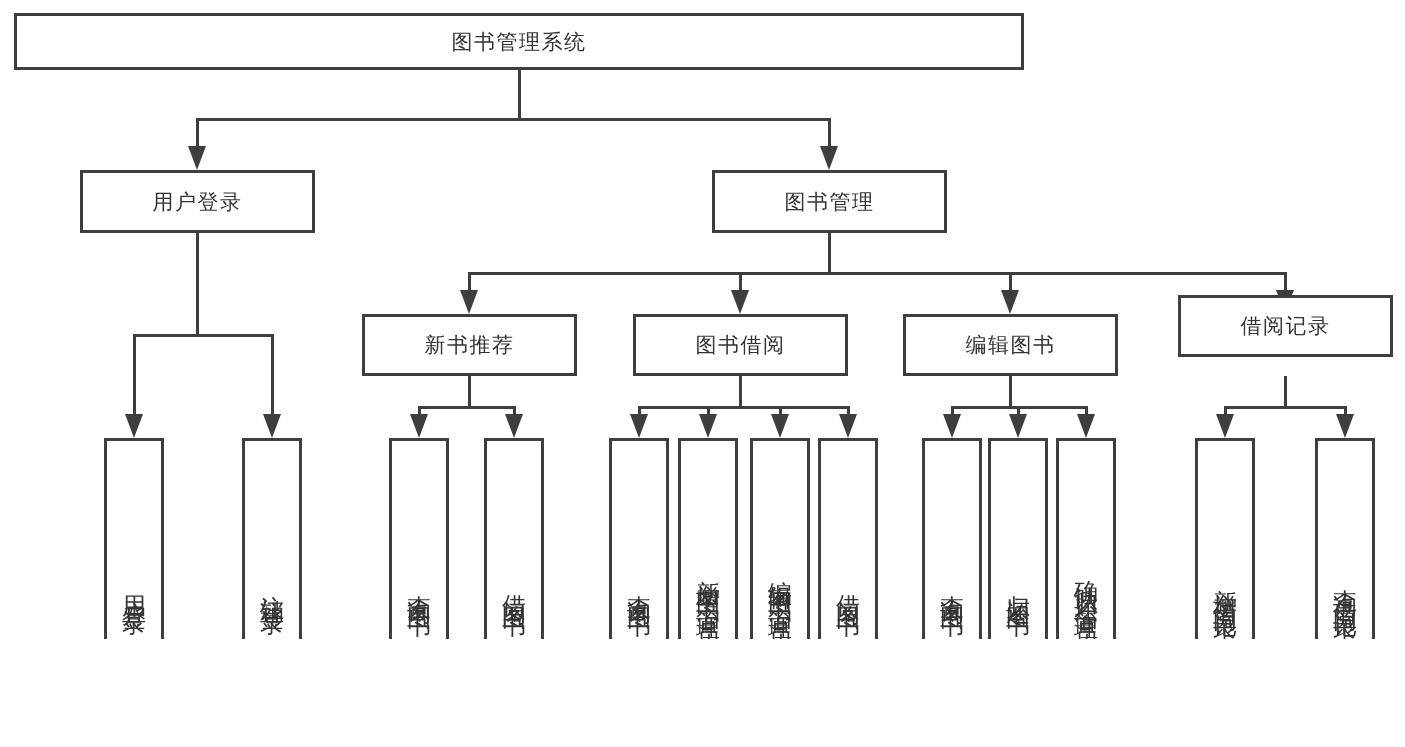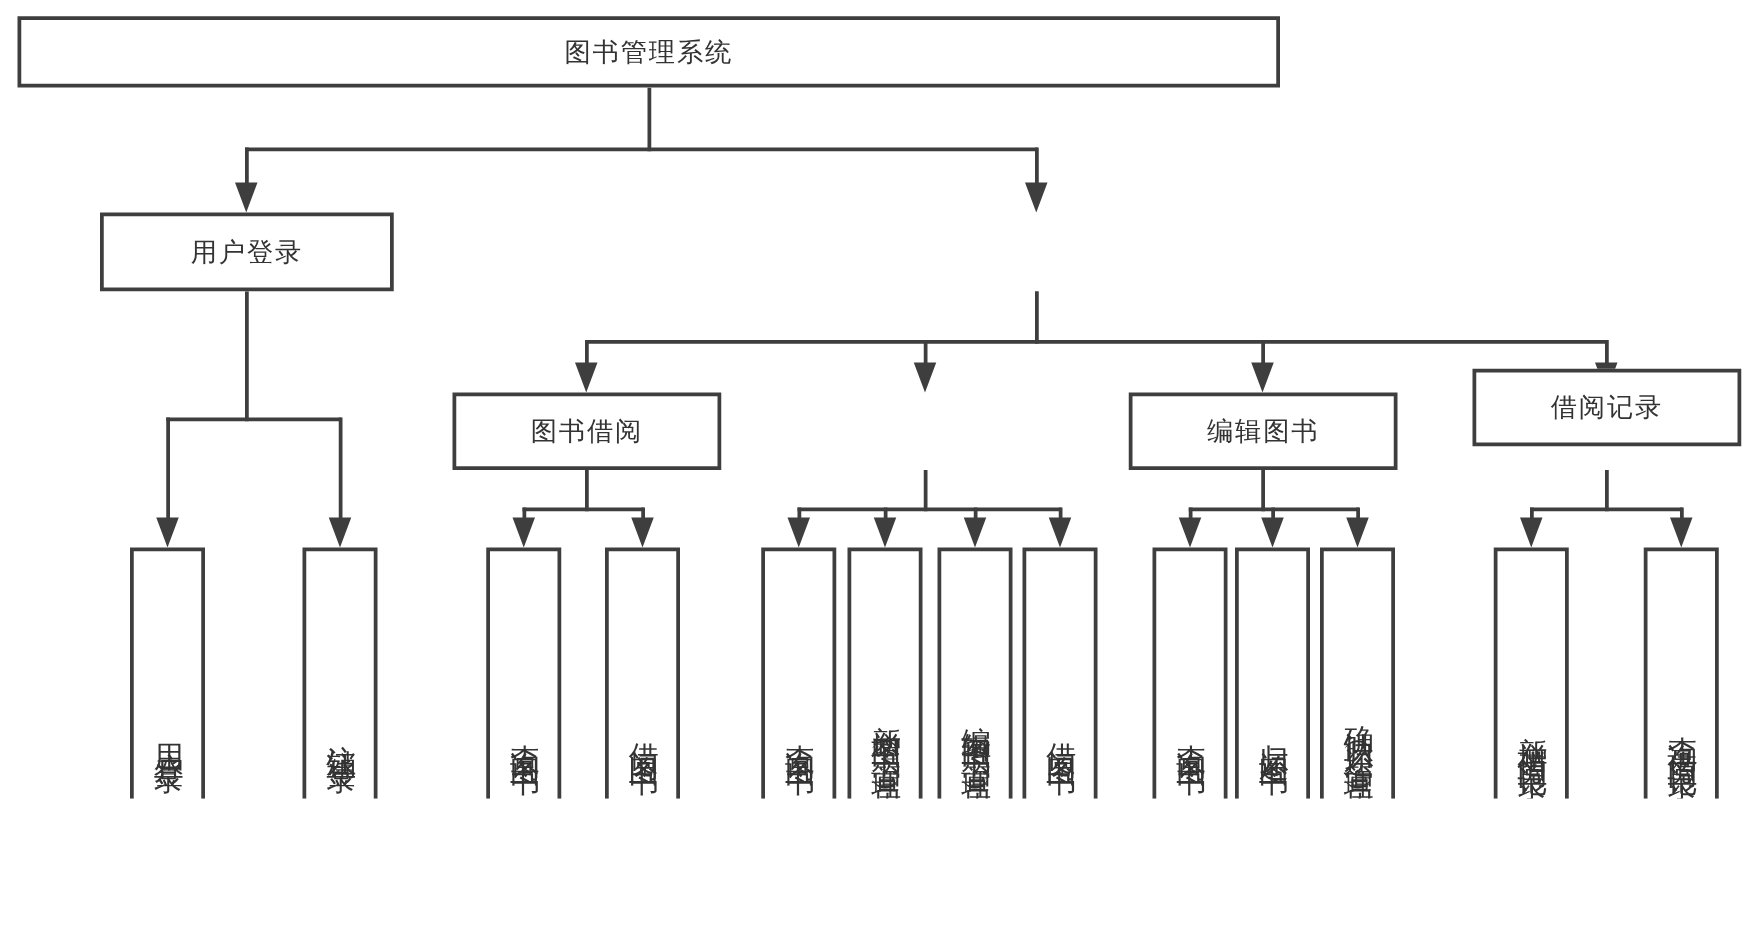--- a/index.html
+++ b/index.html
@@ -36,22 +36,28 @@
 
 <div class="canvas" id="canvas">
 
   <div class="box hbox" style="left:14px;top:13px;width:1010px;height:57px">
     <span class="lbl">图书管理系统</span>
   </div>
 
   <div class="box hbox" style="left:80px;top:170px;width:235px;height:63px">
     <span class="lbl">用户登录</span>
   </div>
+  <div class="box hbox" style="left:712px;top:170px;width:235px;height:63px">
+    <span class="lbl">图书管理</span>
+  </div>
 
   <div class="box hbox" style="left:362px;top:314px;width:215px;height:62px">
+    <span class="lbl">新书推荐</span>
+  </div>
+  <div class="box hbox" style="left:633px;top:314px;width:215px;height:62px">
     <span class="lbl">图书借阅</span>
   </div>
   <div class="box hbox" style="left:903px;top:314px;width:215px;height:62px">
     <span class="lbl">编辑图书</span>
   </div>
   <div class="box hbox" style="left:1178px;top:295px;width:215px;height:62px">
     <span class="lbl">借阅记录</span>
   </div>
 
   <div class="box vbox" style="left:104px">

